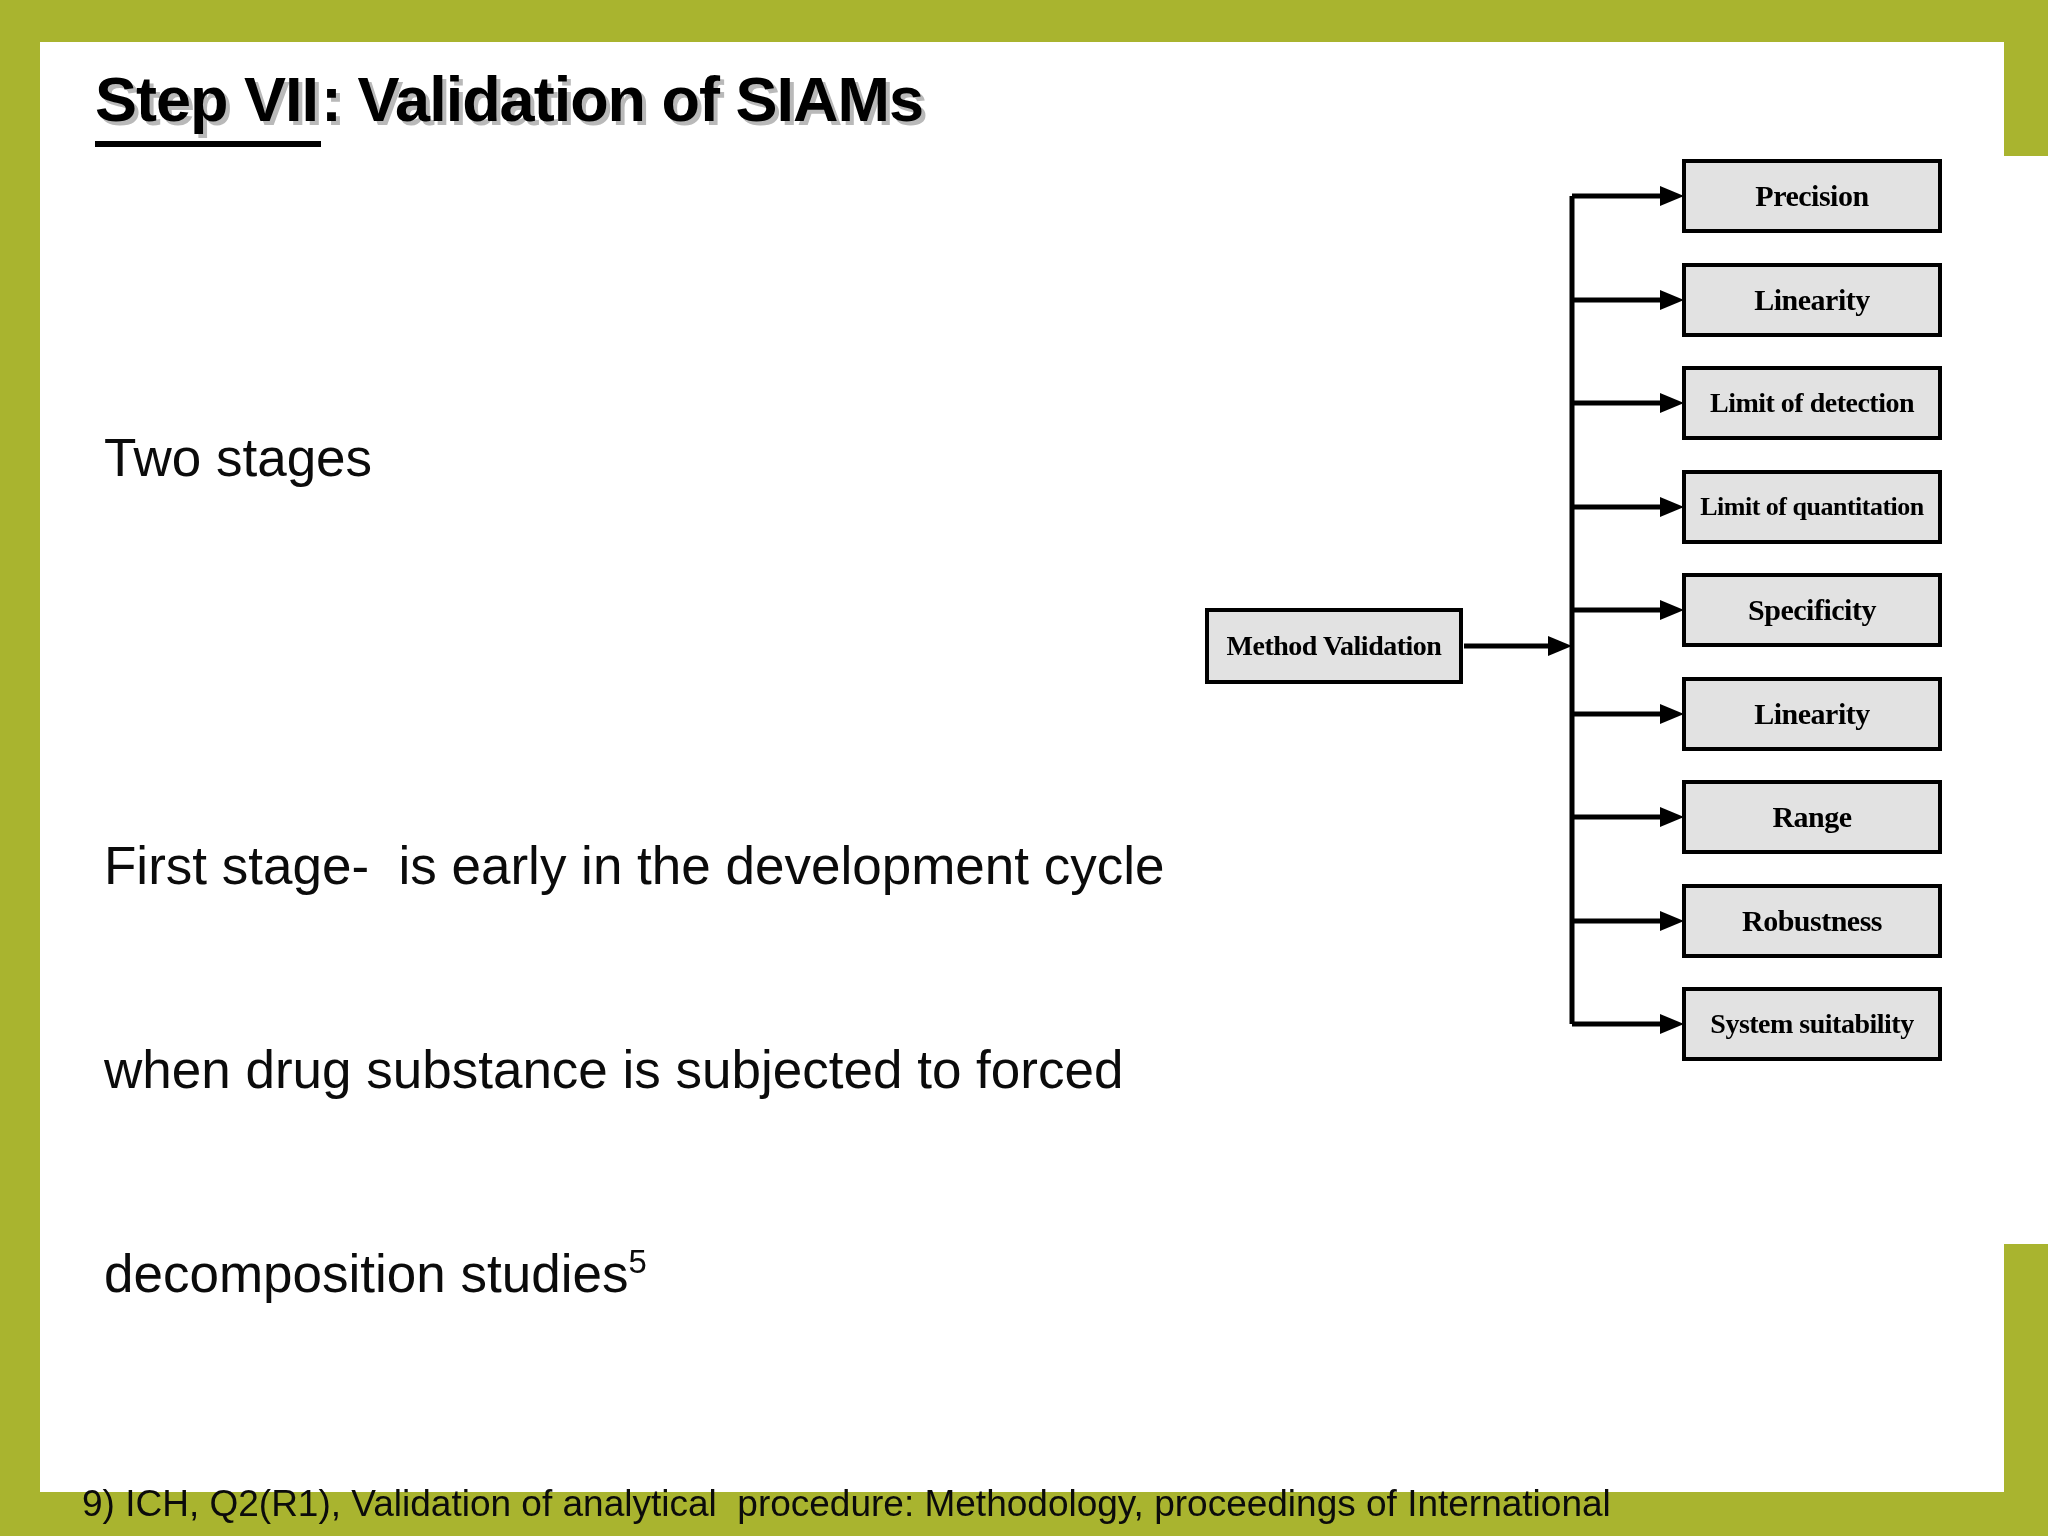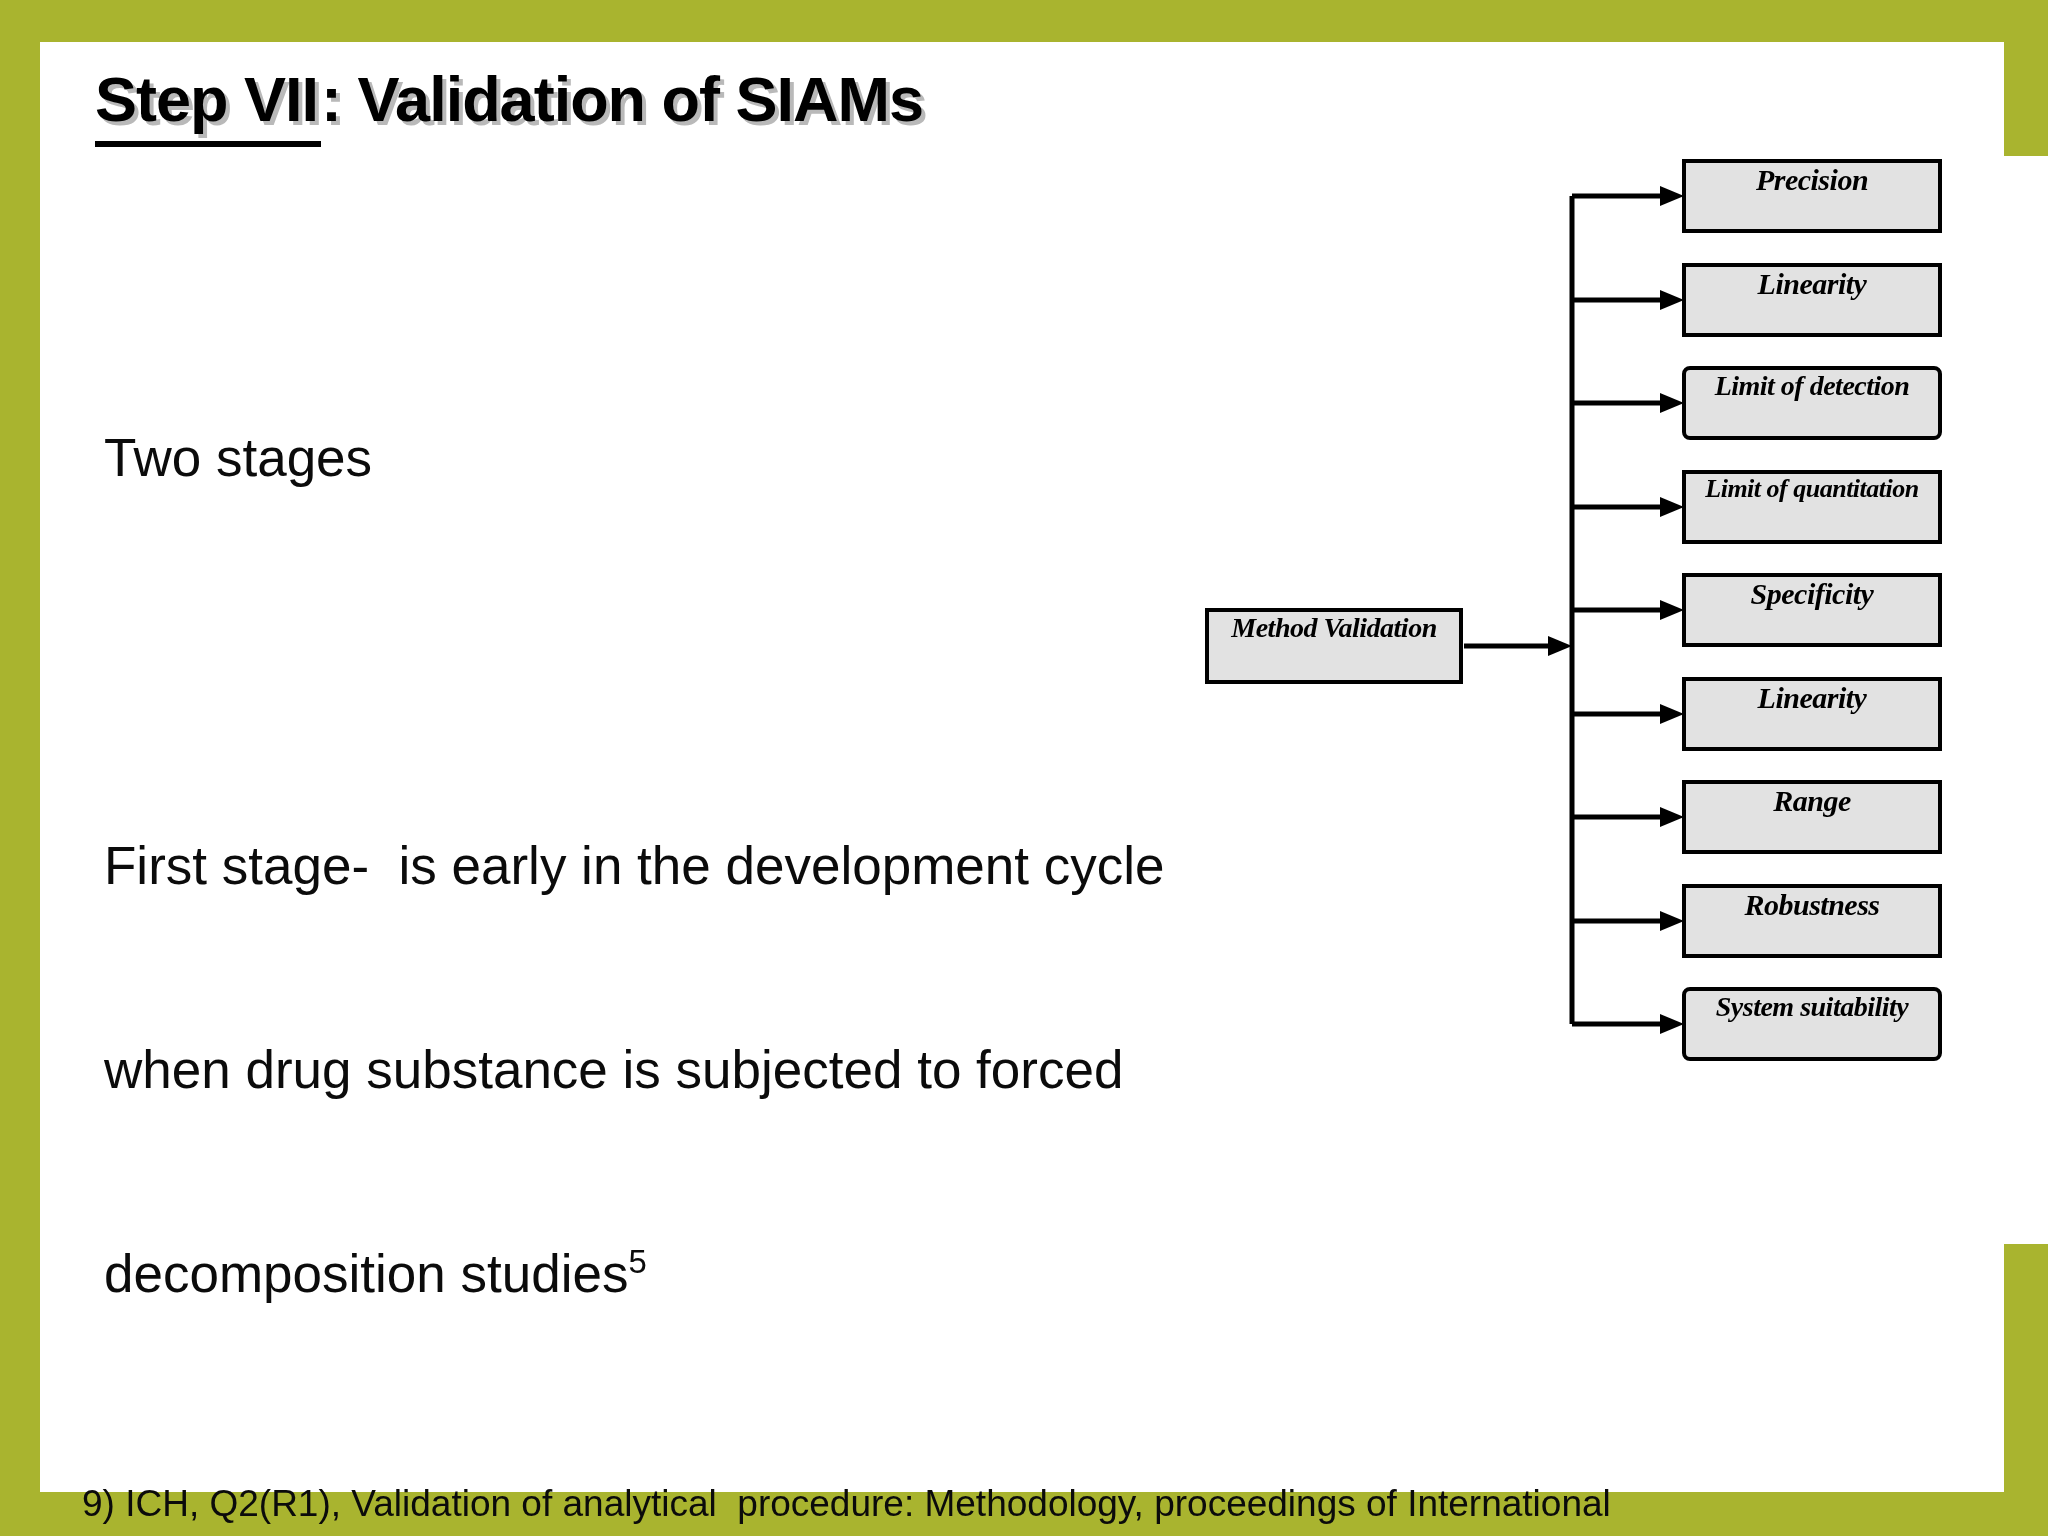--- a/index.html
+++ b/index.html
@@ -52,30 +52,29 @@
 
   
   .connectors{position:absolute;left:0;top:0;width:2048px;height:1536px;pointer-events:none;}
   .connectors line{stroke:#000;stroke-width:5;}
   .connectors polygon{fill:#000;stroke:none;}
   .fbox,.mvbox{
     position:absolute;
     background:var(--boxfill);
     border:4px solid #000;
     box-sizing:border-box;
-    display:flex;justify-content:center;
+    display:flex;align-items:center;justify-content:center;
     font-family:"Liberation Serif", serif;
     font-weight:bold;
     letter-spacing:-0.5px;
     color:#000;
     white-space:nowrap;
-    font-style:italic;
   }
   .fbox{left:1682px;width:260px;height:74px;font-size:30px;}
-  .fbox.m{font-size:28px;border-radius:8px;}
+  .fbox.m{font-size:28px;}
   .fbox.l{font-size:26px;}
   .mvbox{left:1205px;top:608px;width:258px;height:76px;font-size:28px;}
 
   
   .caption{
     position:absolute;left:1424px;top:1124px;
     font-size:40px;white-space:pre;
   }
 
   

